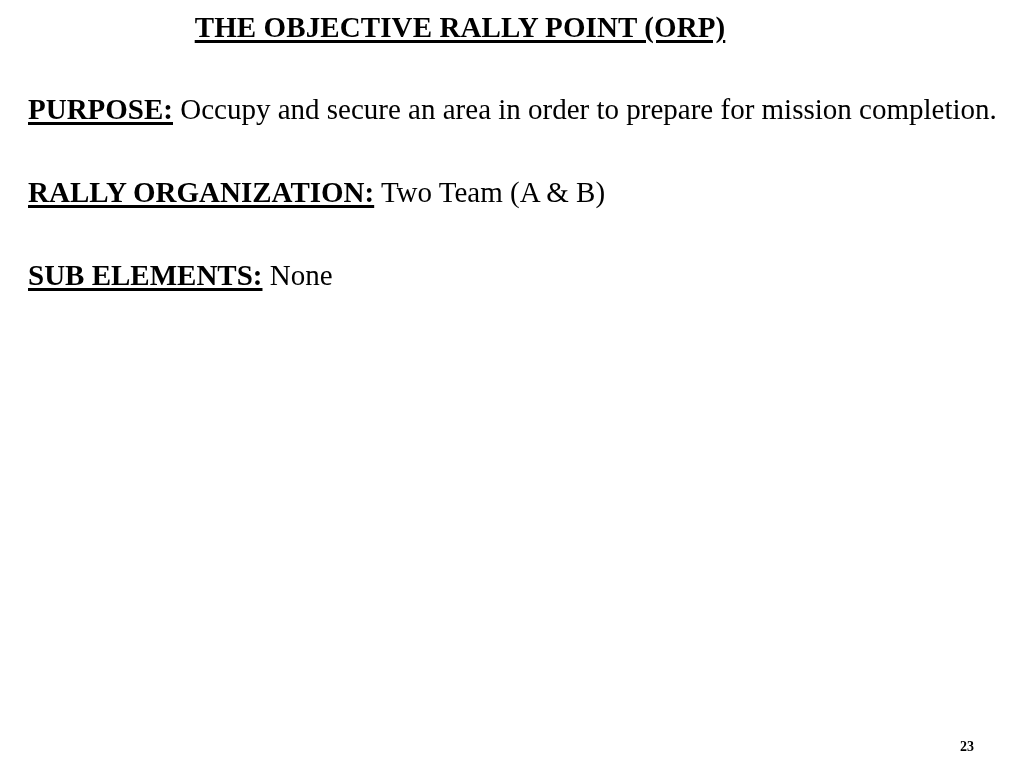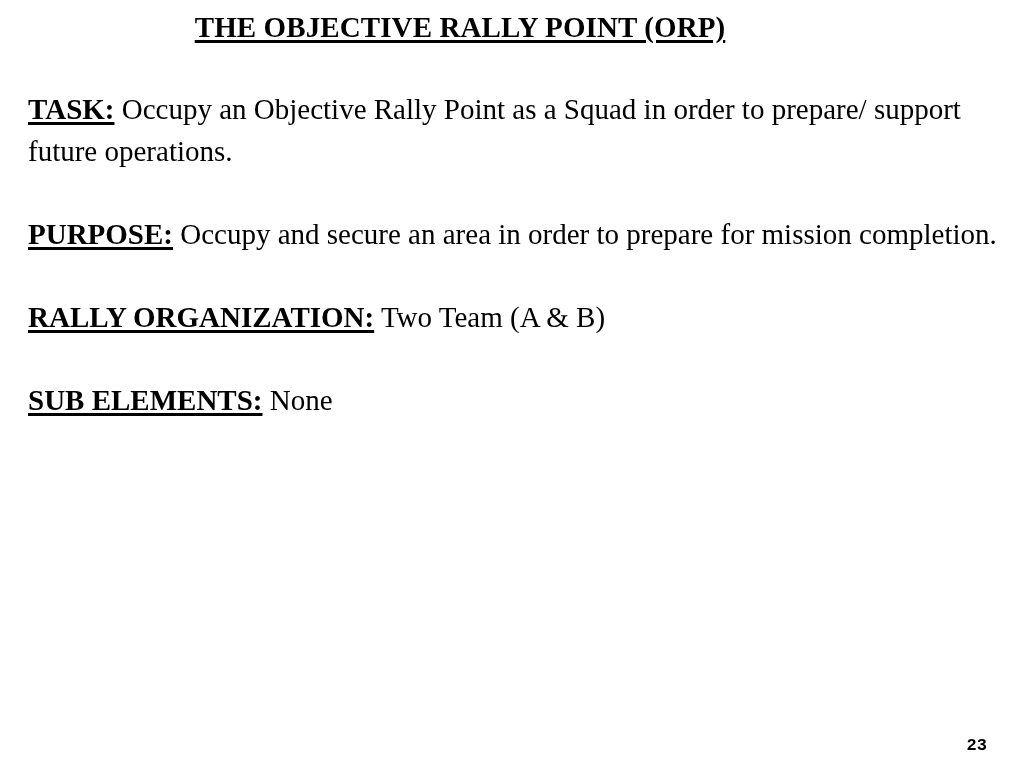--- a/index.html
+++ b/index.html
@@ -69,42 +69,39 @@
     white-space: nowrap;
   }
 
   .section-text {
     font-weight: normal;
   }
 
   
   .page-number {
     position: absolute;
-    right: 37px;
+    right: 50px;
     bottom: 14px;
-    font-size: 17px;
+    font-size: 14px;
     font-weight: bold;
     line-height: 1;
-    font-family: Liberation Mono, monospace;
+    font-family: Liberation Serif, serif;
   }
 </style>
 </head>
 <body>
 
 <div id="slide">
 
   <div class="slide-title">
     <span class="title-underline">THE OBJECTIVE RALLY POINT (ORP)</span>
   </div>
 
   <div class="body-block">
 
-    <p class="section">
-      <span class="section-label">TASK:</span><span class="section-text"> Occupy an Objective Rally Point as a Squad in order to prepare/ support future operations.</span>
-    </p>
 
     <p class="section">
       <span class="section-label">PURPOSE:</span><span class="section-text"> Occupy and secure an area in order to prepare for mission completion.</span>
     </p>
 
     <p class="section">
       <span class="section-label">RALLY ORGANIZATION:</span><span class="section-text"> Two Team (A &amp; B)</span>
     </p>
 
     <p class="section">

